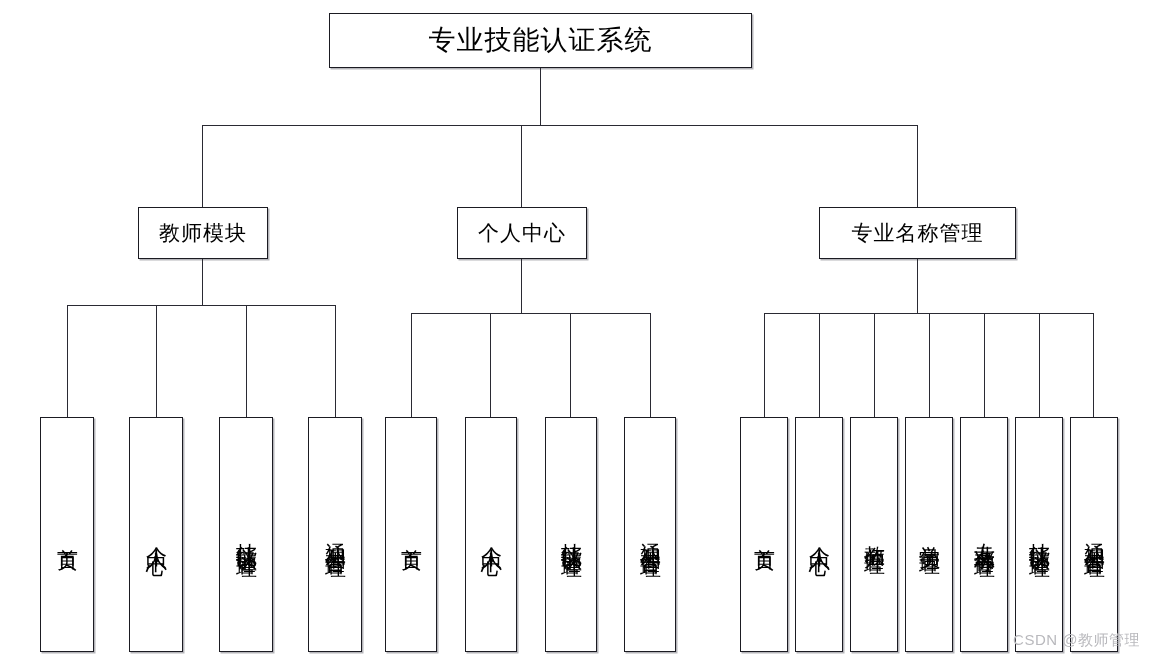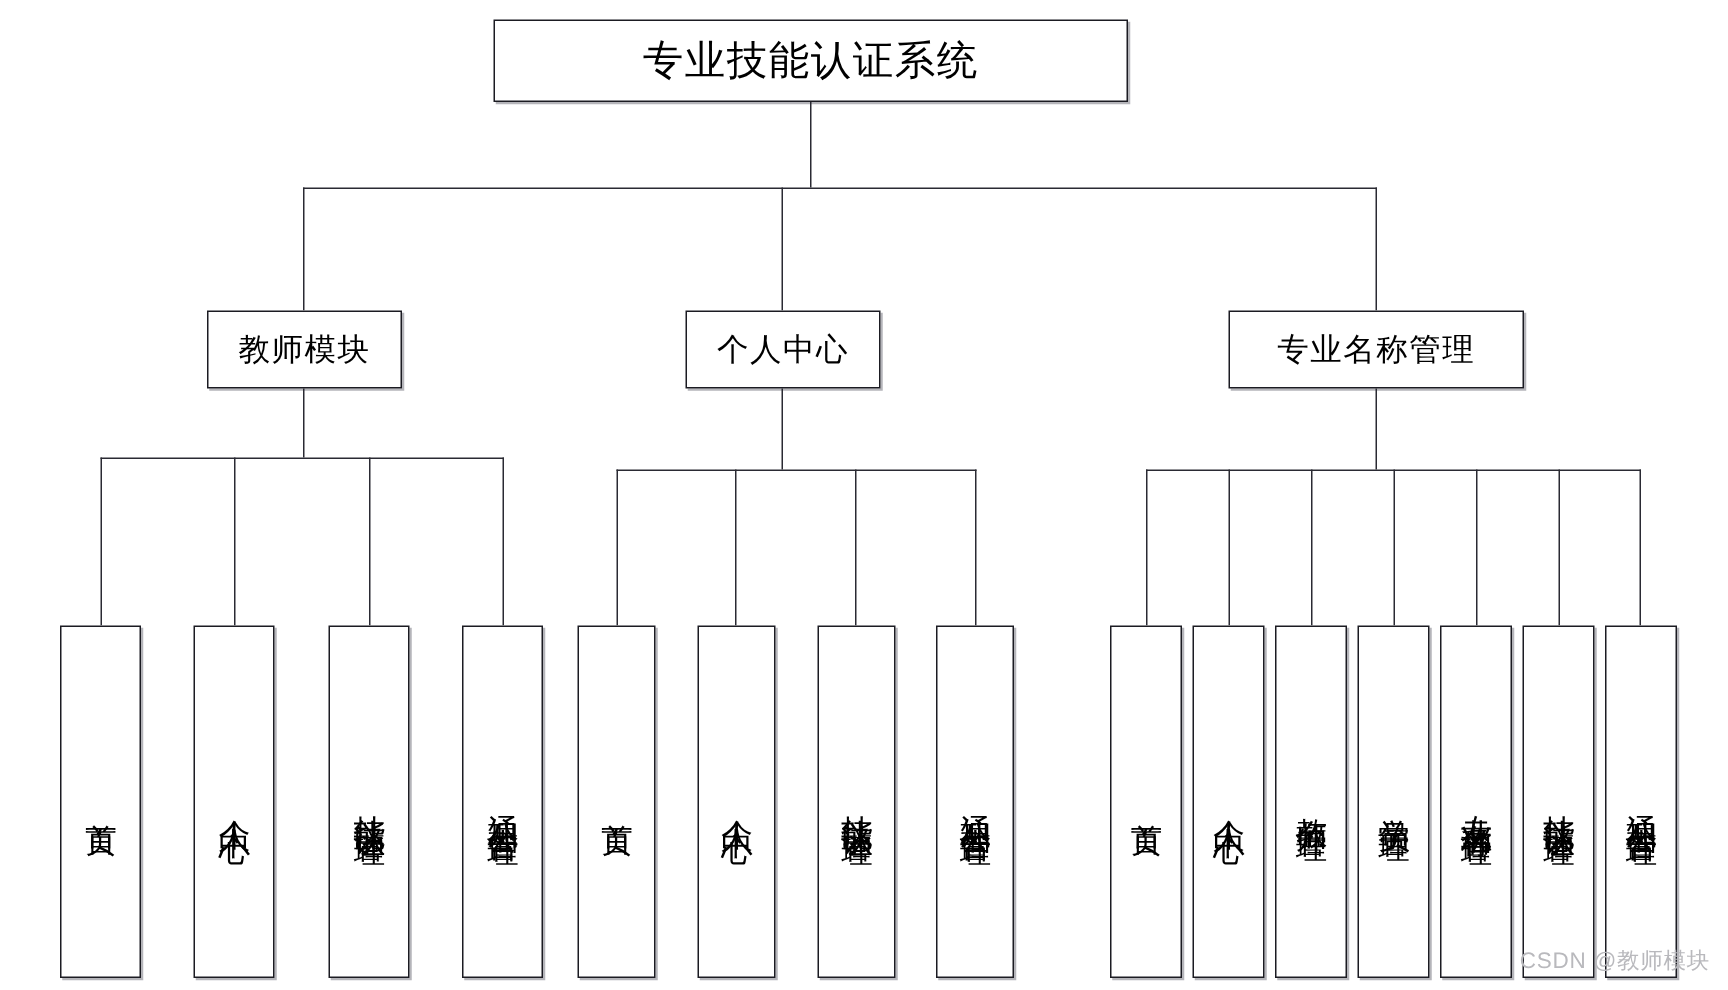--- a/index.html
+++ b/index.html
@@ -192,15 +192,15 @@
   <div class="box shadowed leaf-box" style="left:960px; width:48px;">
     <span class="leaf-text">专业名称管理</span>
   </div>
   <div class="box shadowed leaf-box" style="left:1015px; width:48px;">
     <span class="leaf-text">技能认证管理</span>
   </div>
   <div class="box shadowed leaf-box" style="left:1070px; width:48px;">
     <span class="leaf-text">通知公告管理</span>
   </div>
 
-  <div class="watermark">CSDN @教师模块</div>
+  <div class="watermark">CSDN @教师管理</div>
 
 </div>
 
 </body></html>

